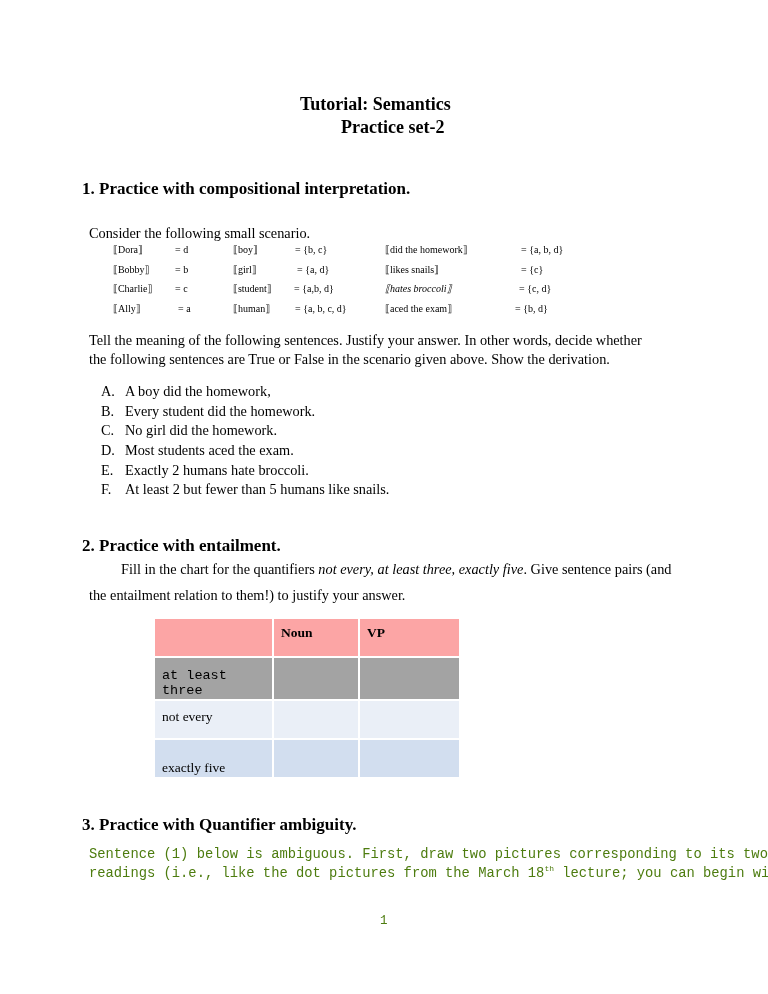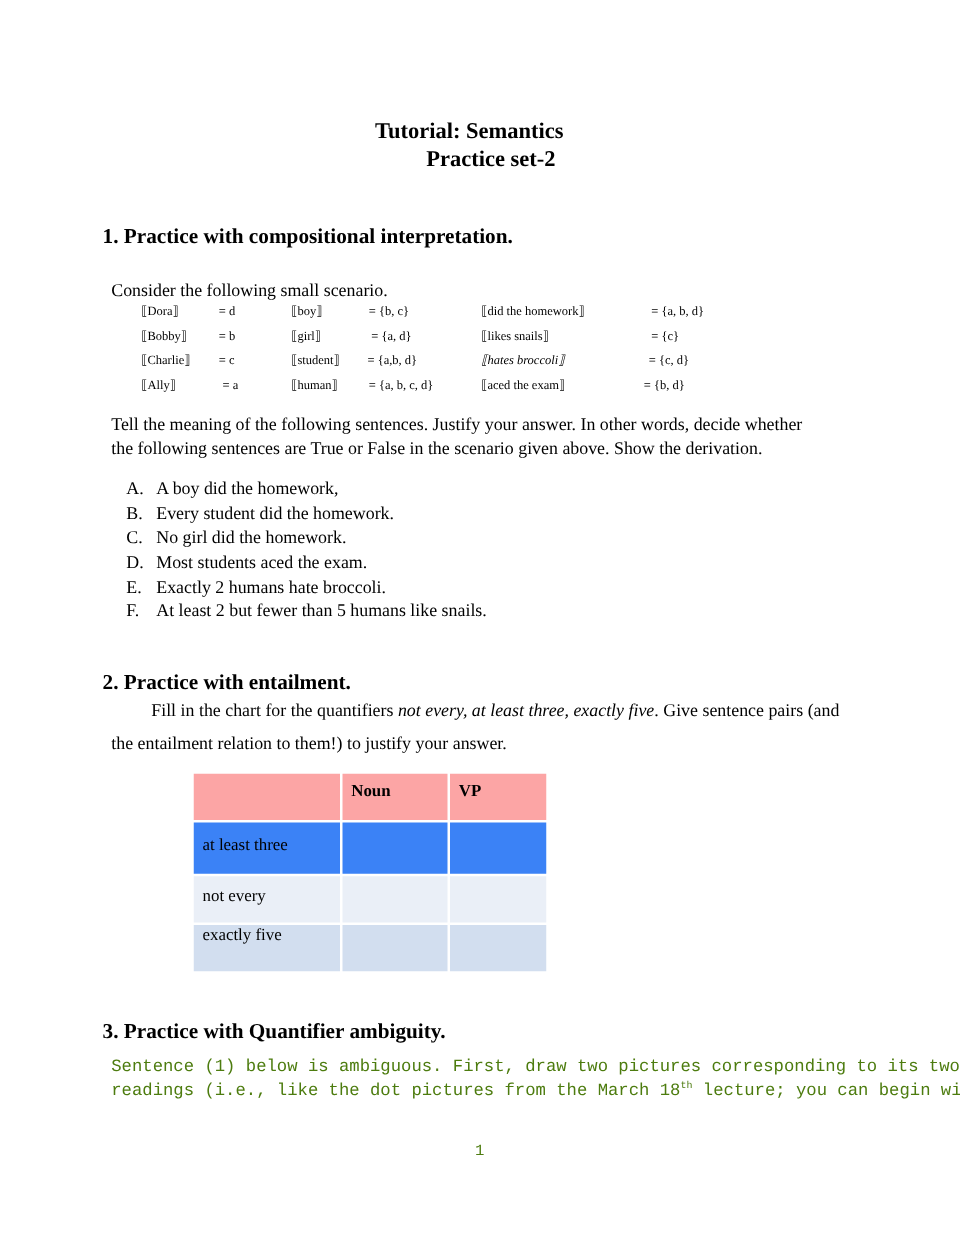--- a/index.html
+++ b/index.html
@@ -9,21 +9,21 @@
   .title { font-weight: bold; font-size: 18px; line-height: 24px; }
   .h2 { font-weight: bold; font-size: 17px; line-height: 20px; }
   .body { font-size: 14.3px; line-height: 19px; }
   .mono-ish { font-size: 10px; }
   .scen-row { height: 19.5px; line-height: 19.5px; }
   .list-item { height: 19.7px; line-height: 19.7px; font-size: 14.3px; }
   .list-item .letter { display: inline-block; width: 24px; }
   table.qtable { position: absolute; left: 153px; top: 617px; border-collapse: separate; border-spacing: 2px; }
   table.qtable td { padding: 0 0 0 7px; font-size: 13.5px; vertical-align: top; }
   .th { background: #fca5a5; height: 37px; font-weight: bold; padding-top: 6px !important; box-sizing: border-box; }
-  .r1 { background: #3b82f6; }
+  .r1 { background: #a3a3a3; font-family: Liberation Mono, monospace; }
   .r2 { background: #eaeff7; }
   .r3 { background: #d2deef; }
   .sans { font-family: Liberation Mono, monospace; font-size: 13.8px; color: #4d7c0f; line-height: 19px; }
   sup { font-size: 8px; vertical-align: 6px; line-height: 0; }
 </style>
 </head>
 <body>
 
 <div class="abs title" style="left:300px; top:92px;">Tutorial: Semantics</div>
 <div class="abs title" style="left:341px; top:115px;">Practice set-2</div>
@@ -69,34 +69,34 @@
 
 <div class="abs h2" style="left:82px; top:536px;">2.  Practice with entailment.</div>
 <div class="abs body" style="left:89px; top:560px;margin-left:32px;"><span>Fill in the chart for the quantifiers </span><i>not every, at least three, exactly five</i><span>. Give sentence pairs (and</span></div>
 <div class="abs body" style="left:89px; top:586px;">the entailment relation to them!) to justify your answer.</div>
 
 <table class="qtable">
   <tbody>
       <tr>
     <td class="th" style="width:117px;"></td>
     <td class="th" style="width:84px;">Noun</td>
-    <td class="th" style="width:77px;">VP</td>
+    <td class="th" style="width:99px;">VP</td>
   </tr>
   <tr style="height:41px;">
     <td class="r1" style="padding-top:10px;">at least three</td>
     <td class="r1"></td>
     <td class="r1"></td>
   </tr>
   <tr style="height:37px;">
     <td class="r2" style="padding-top:8px;">not every</td>
     <td class="r2"></td>
     <td class="r2"></td>
   </tr>
   <tr style="height:37px;">
-    <td class="r3" style="padding-top:0;">exactly five</td>
+    <td class="r3" style="padding-top:20px;">exactly five</td>
     <td class="r3"></td>
     <td class="r3"></td>
   </tr>
 </tbody>
   </table>
 
 <div class="abs h2" style="left:82px; top:815px;">3.  Practice with Quantifier ambiguity.</div>
 <div class="abs sans" style="left:89px; top:845px;">Sentence (1) below is ambiguous. First, draw two pictures corresponding to its two</div>
 <div class="abs sans" style="left:89px; top:864px;"><span>readings (i.e., like the dot pictures from the March 18</span><sup>th</sup><span> lecture; you can begin with five</span></div>
 

